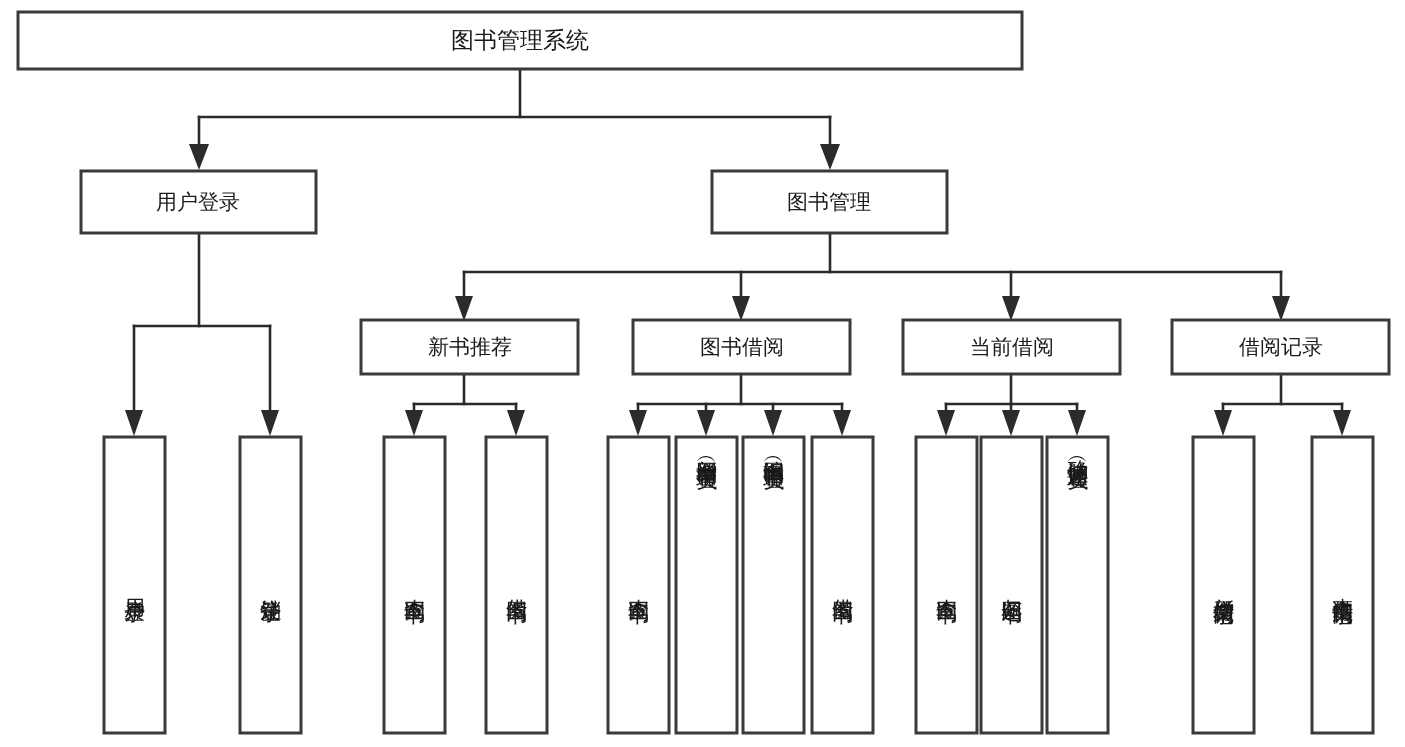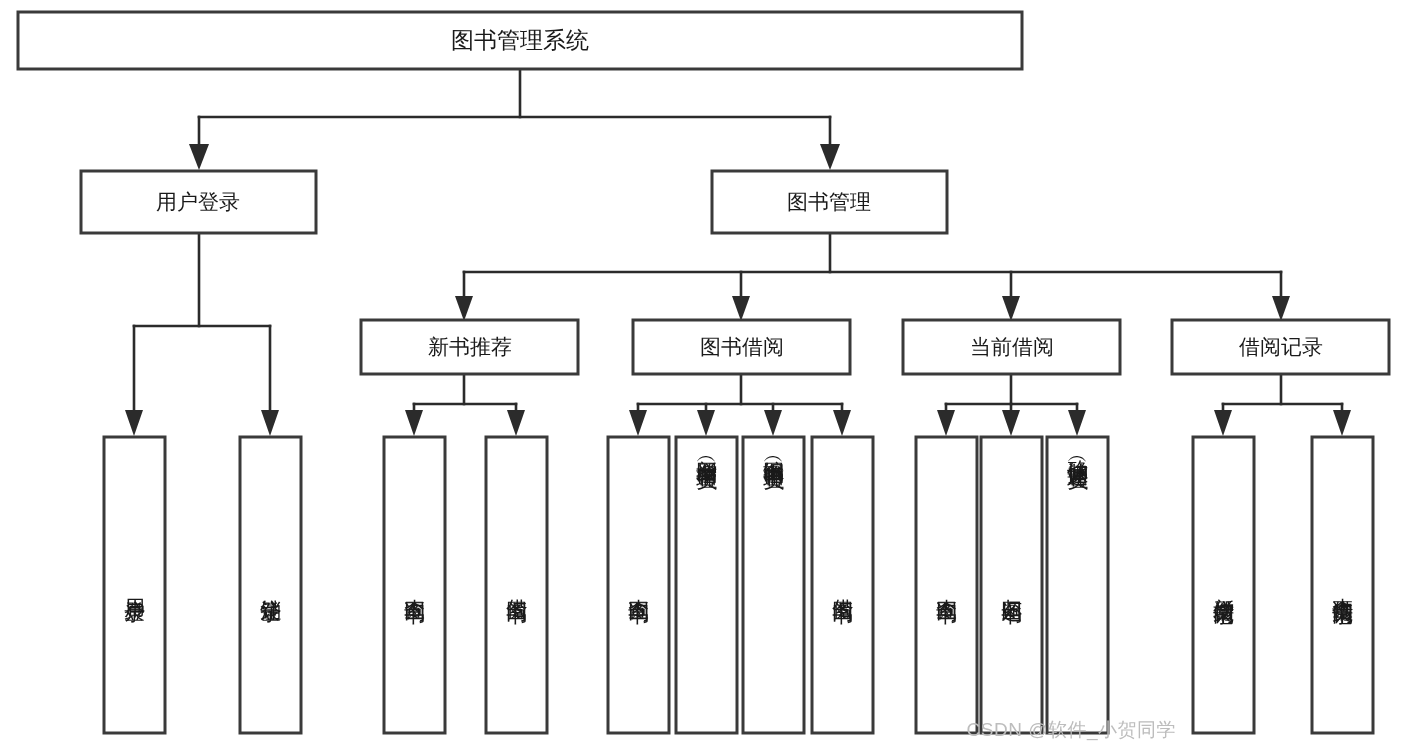--- a/index.html
+++ b/index.html
@@ -218,15 +218,14 @@
   <div class="vlabel" style="left:743px; top:437px; width:61px; height:296px; justify-content:flex-start; padding-top:6px;">编辑图书（管理员）</div>
   <div class="vlabel" style="left:812px; top:437px; width:61px; height:296px;">借阅图书</div>
 
   <div class="vlabel" style="left:916px; top:437px; width:61px; height:296px;">查询图书</div>
   <div class="vlabel" style="left:981px; top:437px; width:61px; height:296px;">归还图书</div>
   <div class="vlabel" style="left:1047px; top:437px; width:61px; height:296px; justify-content:flex-start; padding-top:6px;">确认归还（管理员）</div>
 
   <div class="vlabel" style="left:1193px; top:437px; width:61px; height:296px;">新增借阅记录</div>
   <div class="vlabel" style="left:1312px; top:437px; width:61px; height:296px;">查询借阅记录</div>
 
-  <div class="watermark">CSDN @软件_小贺同学</div>
 
 </div>
 
 </body></html>

